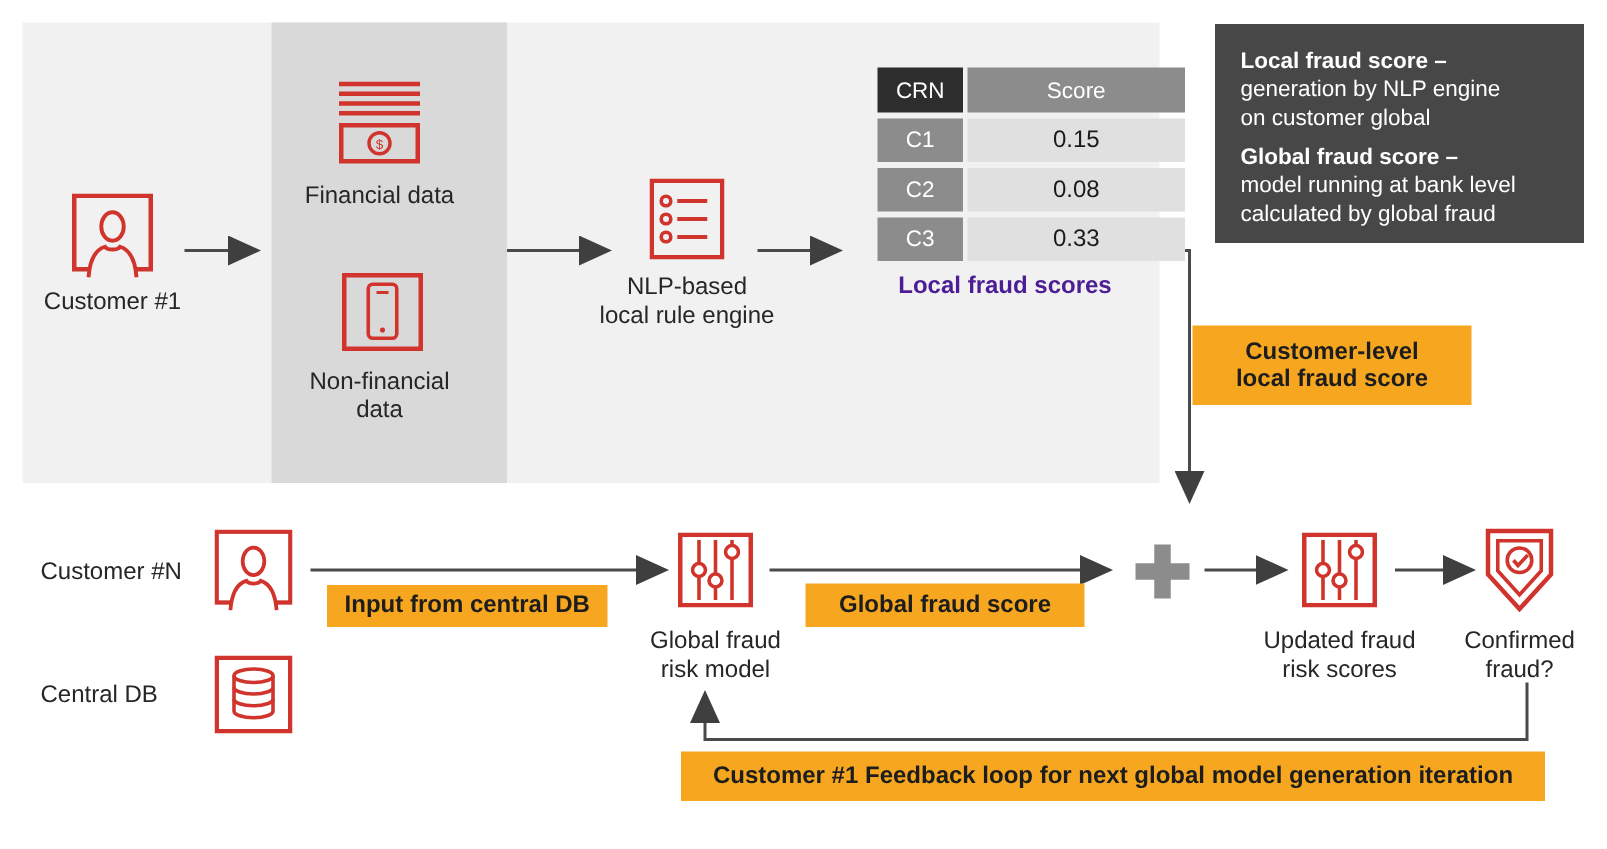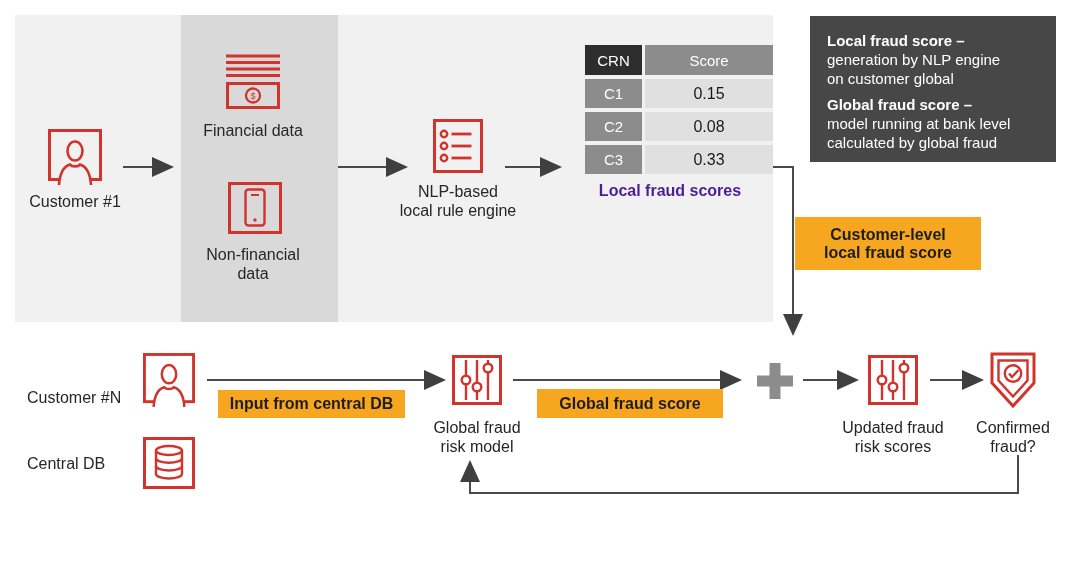--- a/index.html
+++ b/index.html
@@ -9,21 +9,21 @@
   .panel{background:#F1F1F1;}
   .band{background:#D9D9D9;}
   .lbl{font-size:16px;color:#262626;text-align:center;line-height:19px;}
   .lbl-left{font-size:16px;color:#262626;text-align:left;line-height:19px;}
   .tag{background:#F6A71F;color:#1d1d1d;font-weight:bold;font-size:16px;
        display:flex;align-items:center;justify-content:center;text-align:center;line-height:18px;}
   .legend{background:#474747;color:#ffffff;font-size:15px;line-height:19px;
           padding:15px 17px;box-sizing:border-box;}
   .legend .lg-title{font-weight:bold;}
   .legend .para2{margin-top:7px;}
-  .tbl{display:flex;flex-direction:column;gap:4px;width:188px;}
+  .tbl{display:flex;flex-direction:column;gap:4px;width:205px;}
   .trow{display:flex;gap:3px;height:29px;}
   .trow.head{height:30px;}
   .c1{width:57px;display:flex;align-items:center;justify-content:center;
       color:#fff;font-size:15px;}
   .c2{flex:1;display:flex;align-items:center;justify-content:center;font-size:16px;}
   .head .c1{background:#2D2D2D;}
   .head .c2{background:#8C8C8C;color:#fff;font-size:15px;}
   .data .c1{background:#8C8C8C;}
   .data .c2{background:#E0E0E0;color:#1a1a1a;}
   .caption{font-weight:bold;font-size:16px;text-align:center;color:#4c1d95;}
@@ -149,21 +149,21 @@
     </div>
   </div>
 
   <div class="abs tag" style="left:795px;top:217px;width:186px;height:53px;">
     <div>
       <div>Customer-level</div>
       <div>local fraud score</div>
     </div>
   </div>
 
-  <div class="abs lbl-left" style="left:27px;top:388px;">Customer #N</div>
+  <div class="abs lbl-left" style="left:27px;top:372px;">Customer #N</div>
   <div class="abs icon" style="left:143px;top:353px;">
     <svg width="52" height="54" viewBox="0 0 54 56">
       <rect x="1.5" y="1.5" width="51" height="49" fill="none" stroke="#D0342C" stroke-width="3"></rect>
       <path d="M11,56 C12,42 17,37 22,35.5 C23.5,38 30.5,38 32,35.5 C37,37 42,42 43,56" fill="#ffffff" stroke="#D0342C" stroke-width="2.6"></path>
       <ellipse cx="27" cy="22" rx="7.5" ry="9.5" fill="#ffffff" stroke="#D0342C" stroke-width="2.6"></ellipse>
     </svg>
   </div>
 
   <div class="abs lbl-left" style="left:27px;top:454px;">Central DB</div>
   <div class="abs icon" style="left:143px;top:437px;">
@@ -224,14 +224,15 @@
       <path d="M8.5,8.5 H37.5 V28.5 L23,44.5 L8.5,28.5 Z" fill="none" stroke="#D0342C" stroke-width="2.4"></path>
       <circle cx="23" cy="21.5" r="8.2" fill="none" stroke="#D0342C" stroke-width="2.4"></circle>
       <path d="M19,21.5 l3,3.5 l6.5,-7" fill="none" stroke="#D0342C" stroke-width="2.4"></path>
     </svg>
   </div>
   <div class="abs lbl" style="left:951px;top:418px;width:124px;">
     <div>Confirmed</div>
     <div>fraud?</div>
   </div>
 
+  <div class="abs tag" style="left:454px;top:501px;width:576px;height:33px;">Customer #1 Feedback loop for next global model generation iteration</div>
 
 </div>
 
 </body></html>

